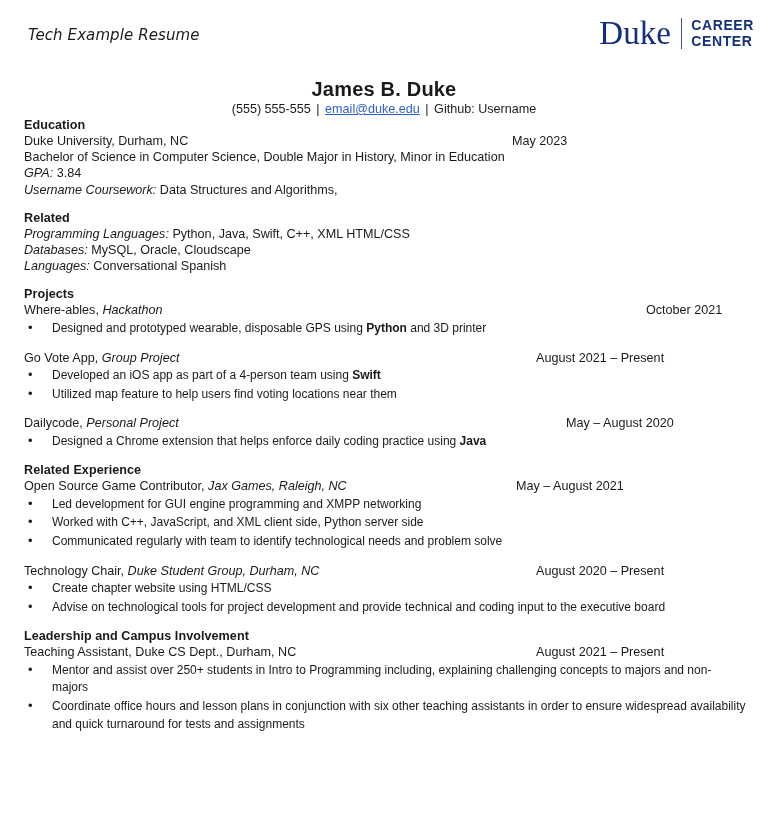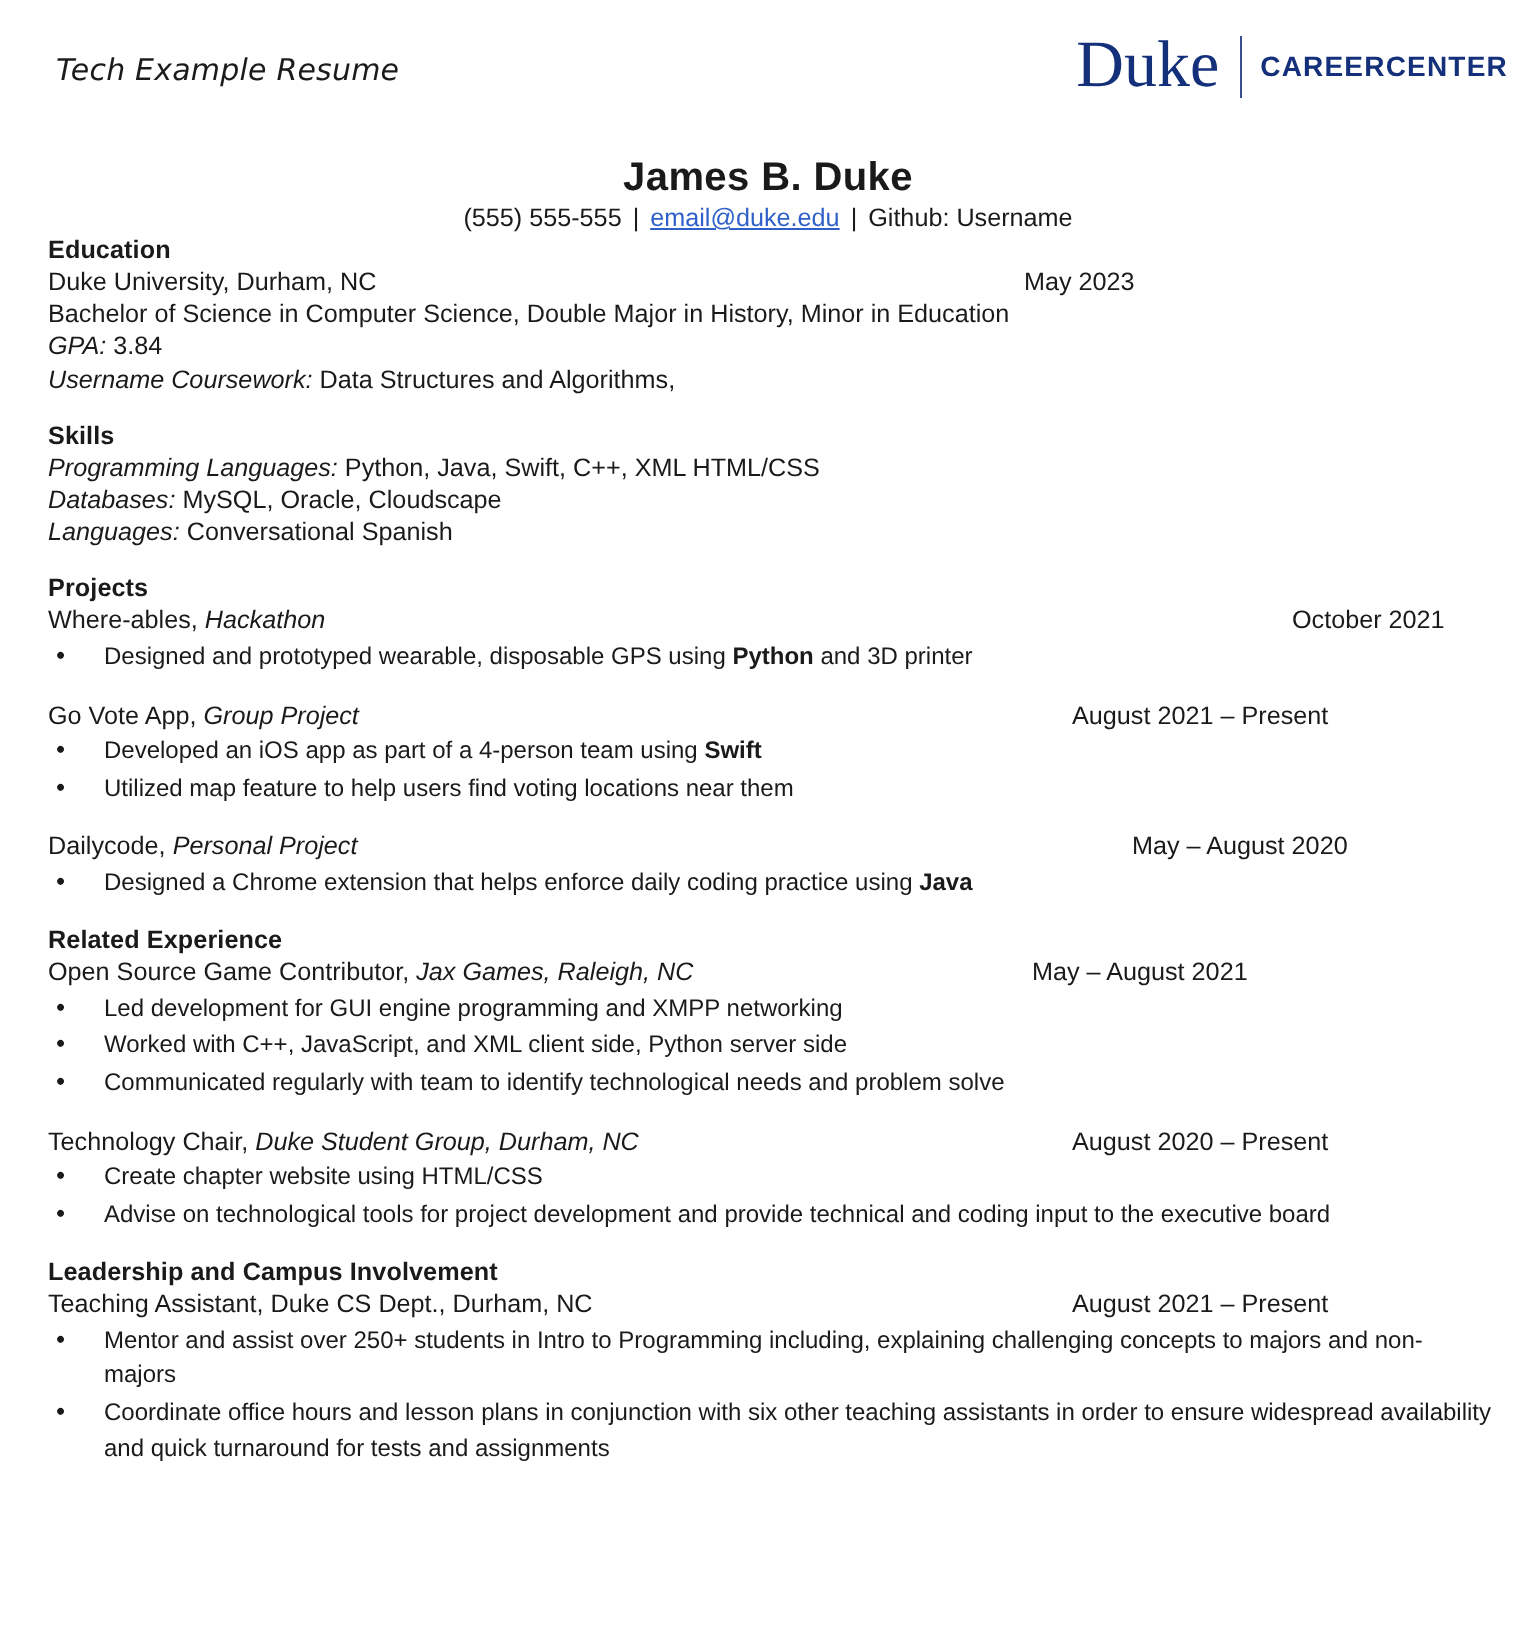--- a/index.html
+++ b/index.html
@@ -52,20 +52,21 @@
   }
   .duke-rule {
     width: 1.5px;
     height: 31px;
     background: #15307b;
     margin: 0 9px 0 10px;
     opacity: 0.85;
   }
   .duke-cc {
     display: flex;
+    flex-direction: column;
     justify-content: center;
     font-size: 14px;
     font-weight: bold;
     line-height: 16px;
     letter-spacing: 0.6px;
     color: #15307b;
   }
 
   
   .name {
@@ -184,21 +185,21 @@
 
   <div class="content" id="content-root">
       <div class="section">
         <div class="sec-head first">Education</div>
         <div class="line"><span>Duke University, Durham, NC</span><span class="date" style="left: 488px;">May 2023</span></div>
         <div class="line"><span>Bachelor of Science in Computer Science, Double Major in History, Minor in Education</span></div>
         <div class="line"><span class="it">GPA:</span><span> 3.84</span></div>
         <div class="line"><span class="it">Username Coursework:</span><span> Data Structures and Algorithms,</span></div>
       </div>
       <div class="section">
-        <div class="sec-head">Skills</div>
+        <div class="sec-head">Related</div>
         <div class="line"><span class="it">Programming Languages:</span><span> Python, Java, Swift, C++, XML HTML/CSS</span></div>
         <div class="line"><span class="it">Databases:</span><span> MySQL, Oracle, Cloudscape</span></div>
         <div class="line"><span class="it">Languages:</span><span> Conversational Spanish</span></div>
       </div>
       <div class="section">
         <div class="sec-head">Projects</div>
         <div class="entry">
           <div class="entry-head"><span>Where-ables, </span><span class="it">Hackathon</span><span class="date" style="left: 622px;">October 2021</span></div>
           <ul class="bullets">
             <li><span>Designed and prototyped wearable, disposable GPS using </span><span class="bd">Python</span><span> and 3D printer</span></li>

